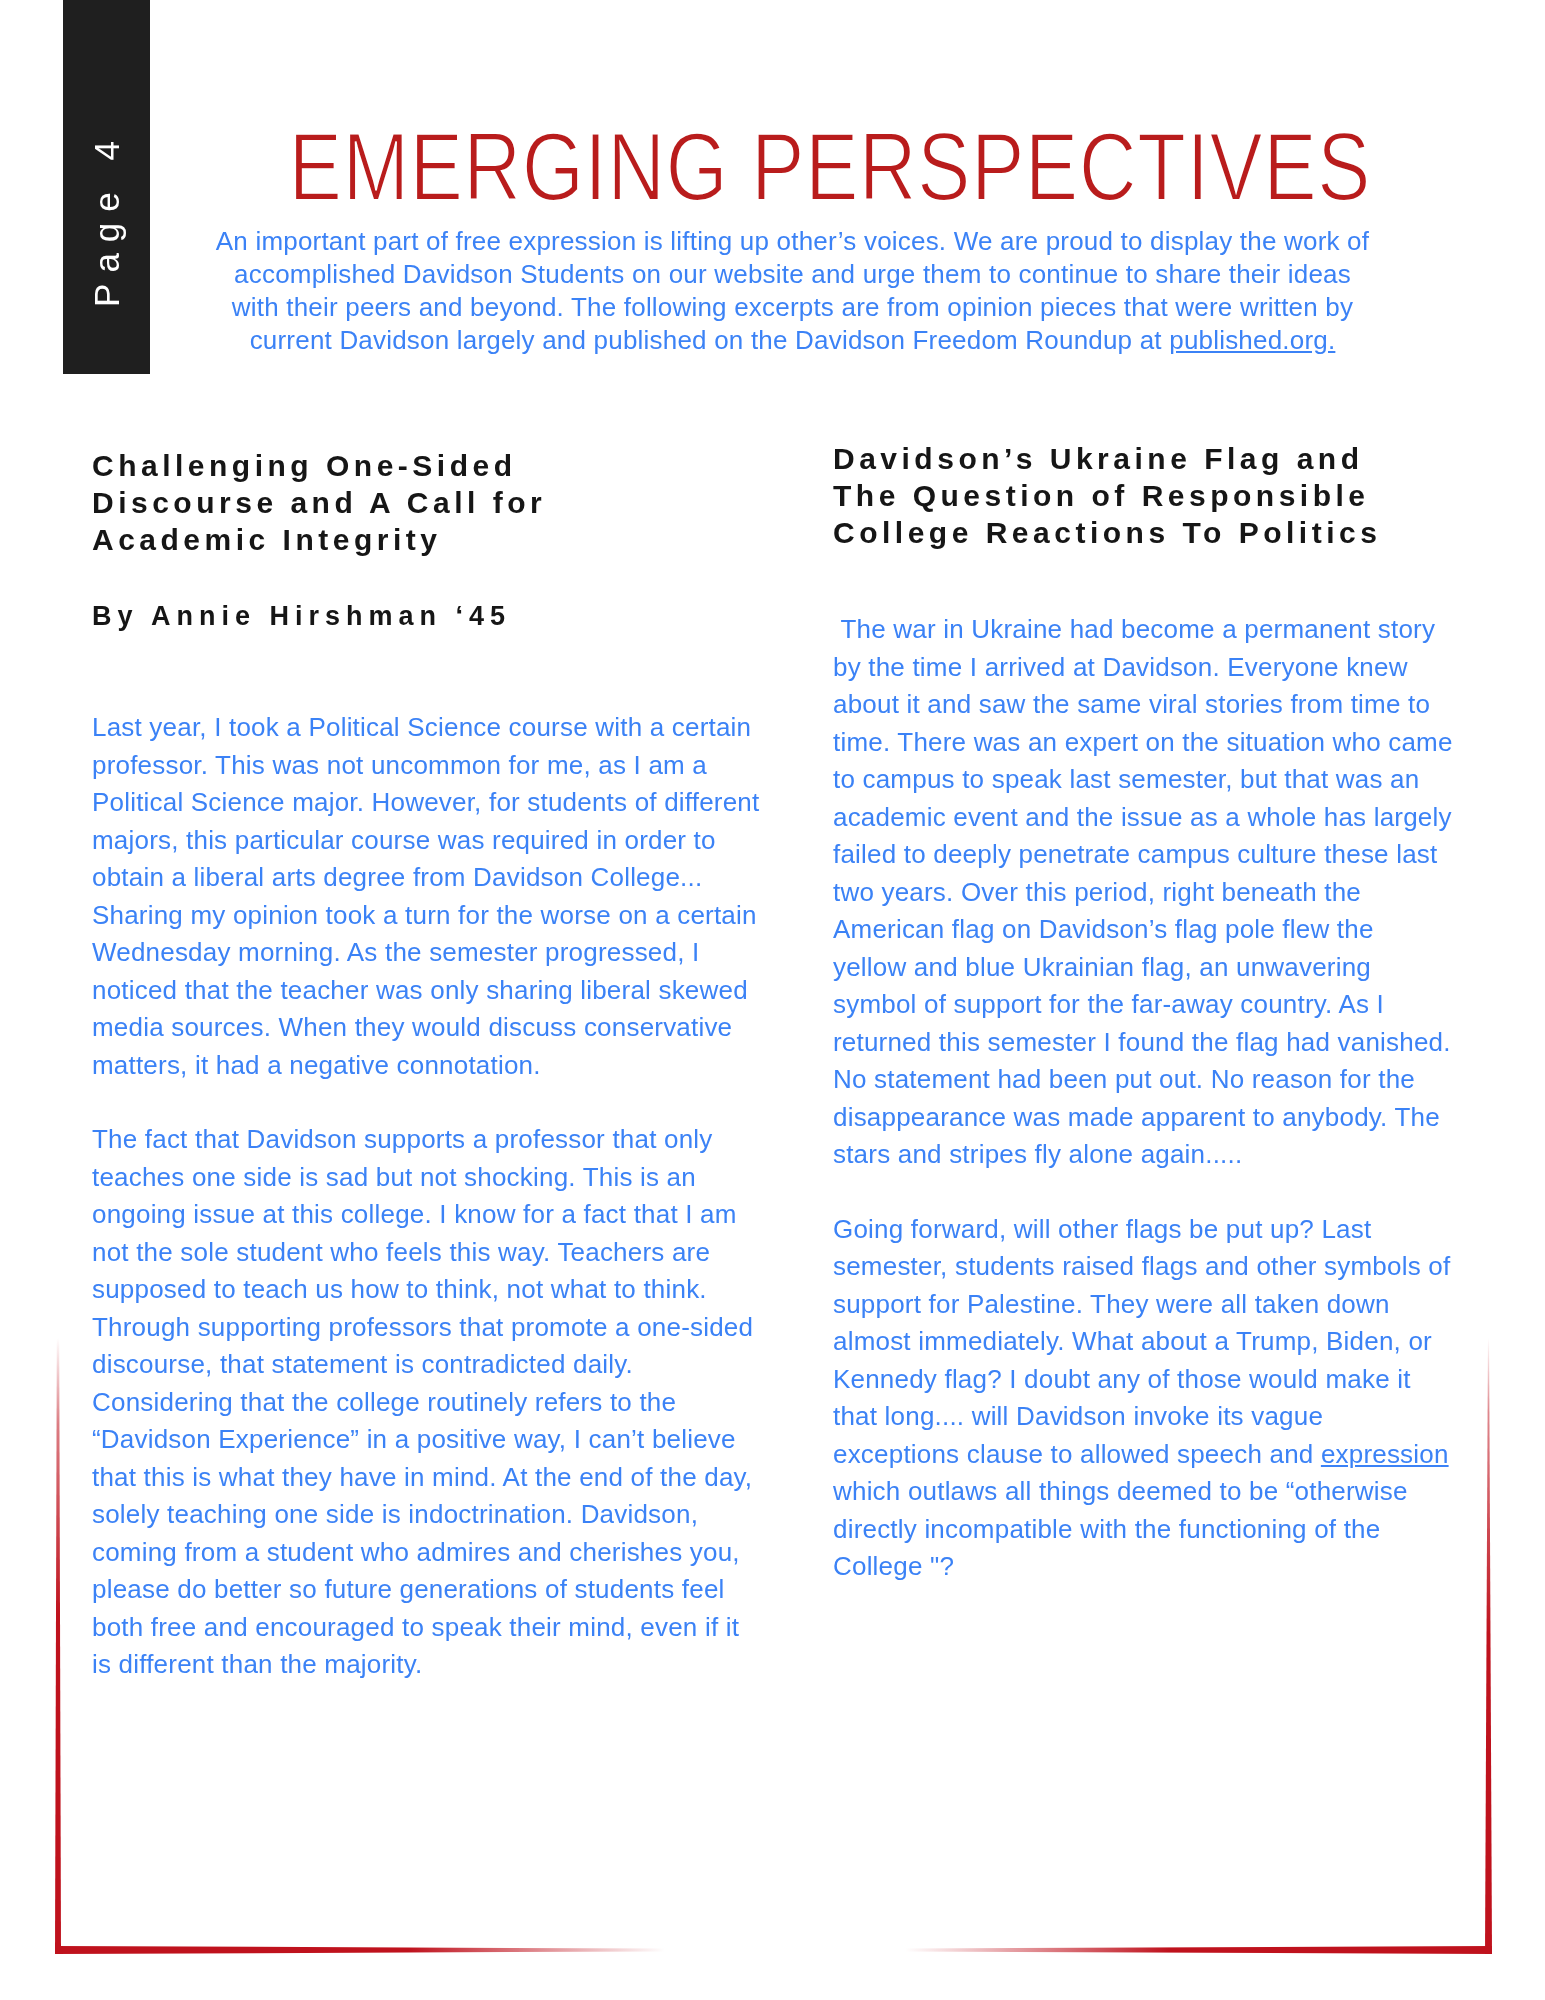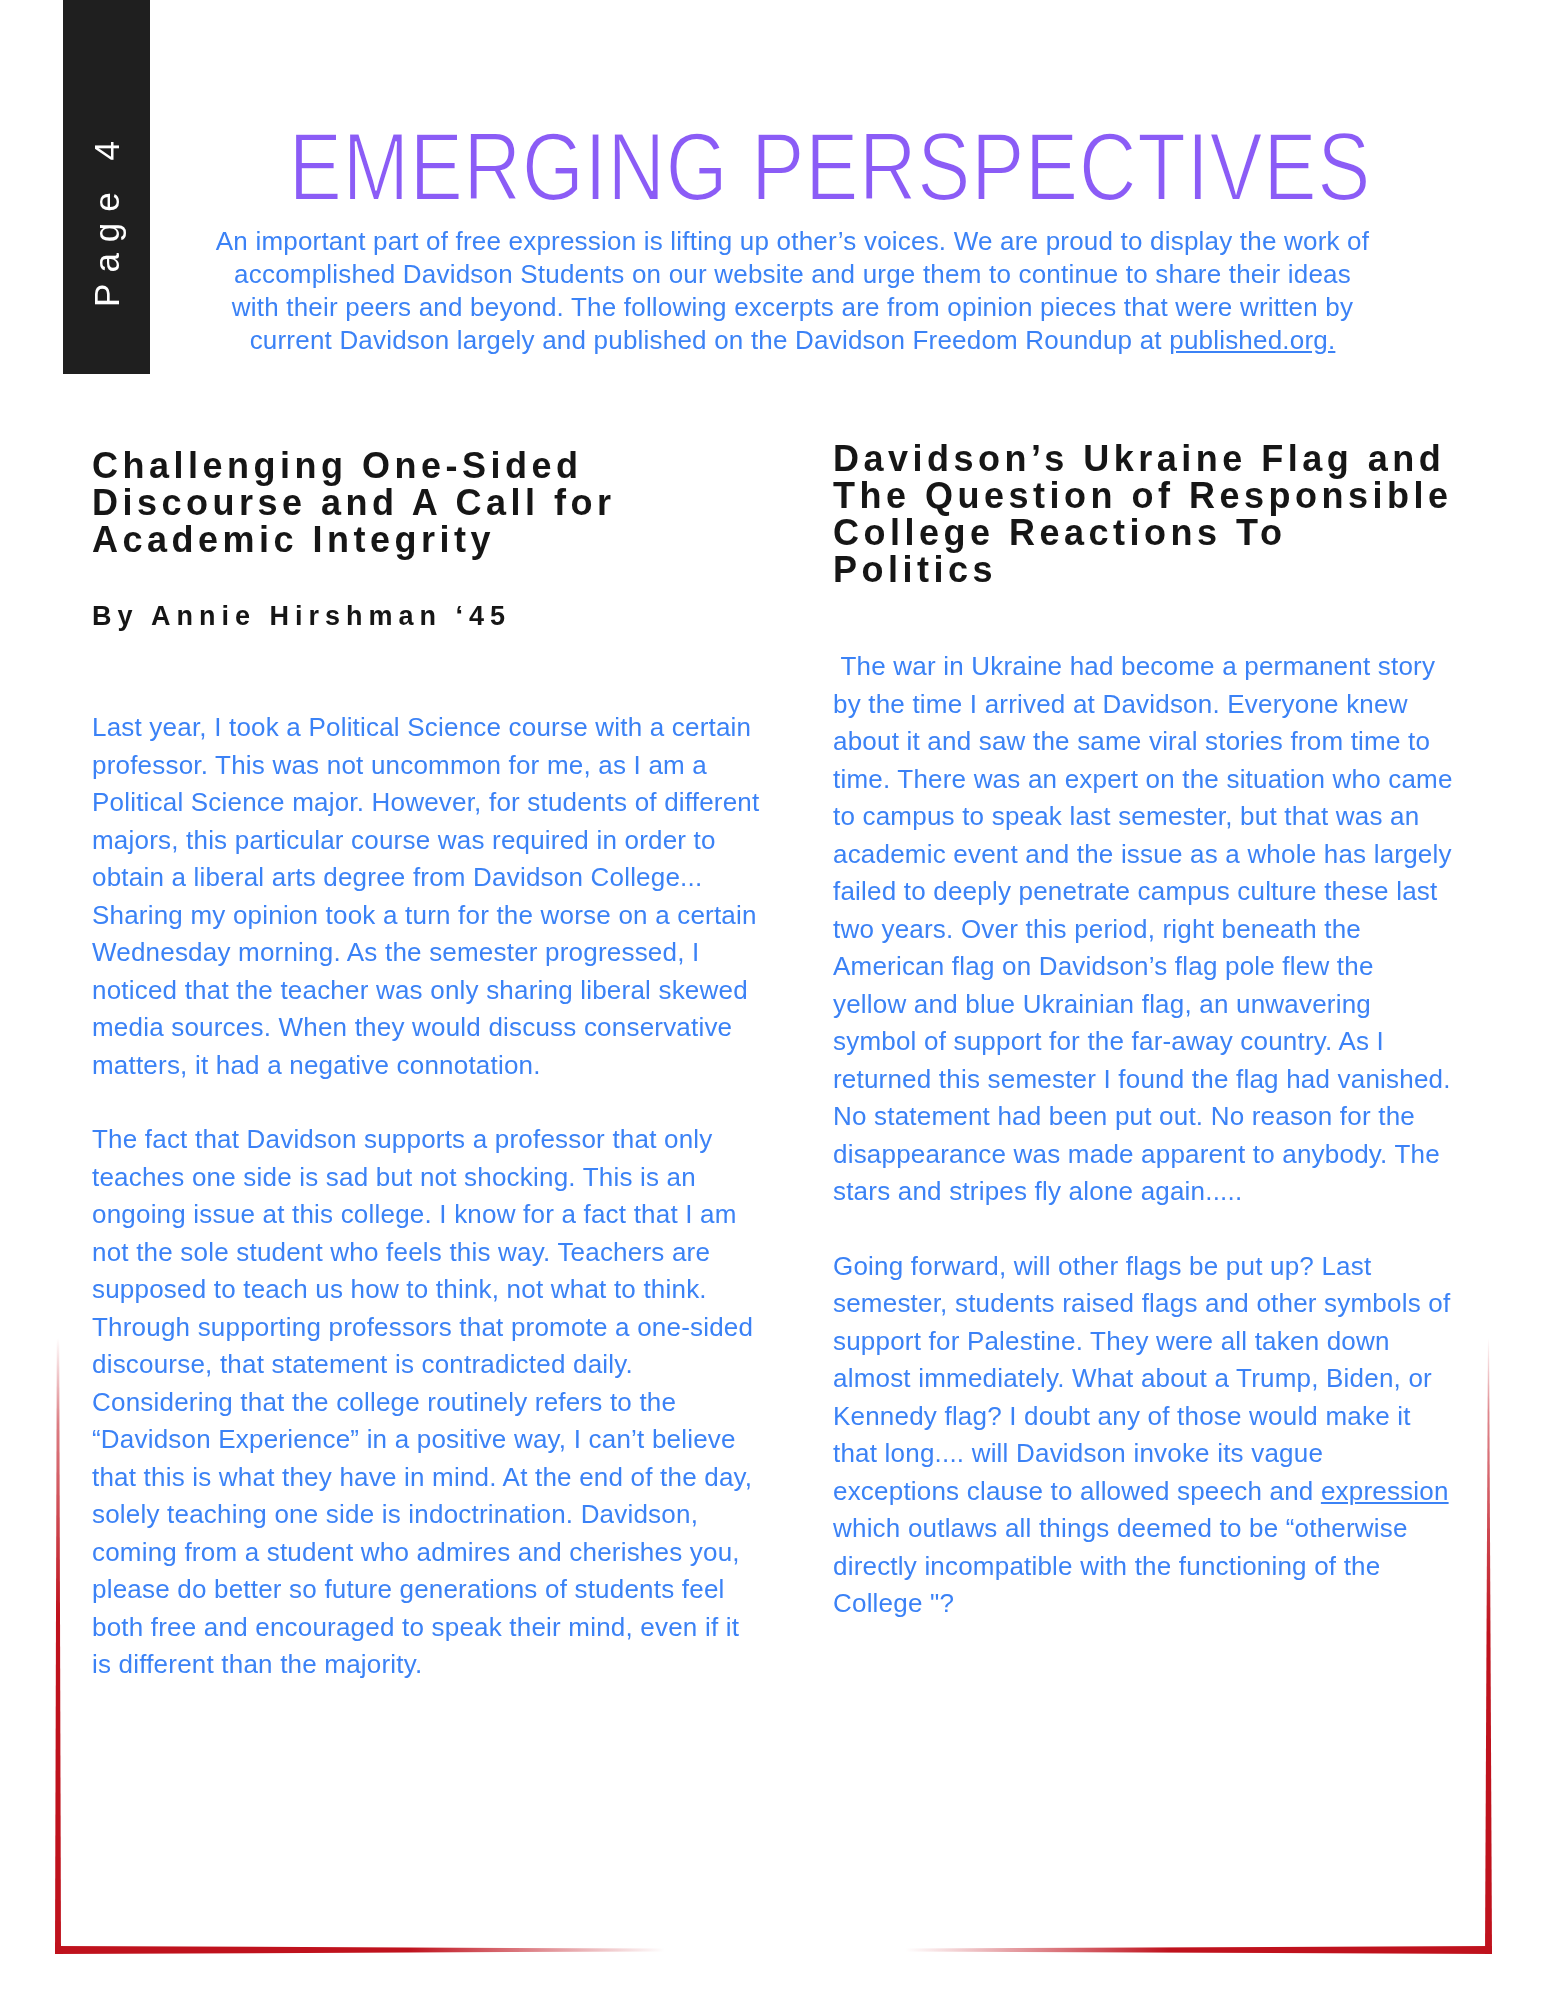--- a/index.html
+++ b/index.html
@@ -13,35 +13,35 @@
     display:flex;align-items:center;justify-content:center;
   }
   .page-label{
     writing-mode:vertical-rl;transform:rotate(180deg);
     color:#ffffff;font-size:35px;font-weight:400;letter-spacing:11px;margin-top:62px;
     white-space:nowrap;
   }
   
   .masthead{position:absolute;left:170px;top:118px;width:1245px;text-align:center;}
   .title{
-    margin:0;font-weight:100;font-size:97px;line-height:1;color:#8b5cf6;
+    margin:0;font-weight:100;font-size:97px;line-height:1;color:#b91c1c;
     letter-spacing:1px;white-space:nowrap;
   }
   .title-inner{display:inline-block;transform:scaleX(0.82);transform-origin:center;
     -webkit-text-stroke:2px #ffffff;}
   .intro{margin:10px 0 0 0;font-size:26px;line-height:33px;color:#3b82f6;letter-spacing:0.2px;}
   .intro-first{display:block;white-space:pre-line;}
   .intro-last{display:block;}
   .inline-link{color:inherit;text-decoration:underline;cursor:pointer;}
   
   .col{position:absolute;}
   .col-left{left:92px;top:447px;width:668px;}
   .col-right{left:833px;top:440px;width:620px;}
   .headline{
-    margin:0;font-size:36px;line-height:37px;font-weight:700;color:#161616;
+    margin:0;font-size:30px;line-height:37px;font-weight:700;color:#161616;
     letter-spacing:4.5px;white-space:pre-line;
   }
   .byline{
     font-size:27px;line-height:33px;font-weight:700;color:#161616;letter-spacing:6px;
   }
   .col-left .byline{margin-top:42px;}
   .col-right .byline{margin-top:36px;}
   .body-p{
     margin:0;font-size:26px;line-height:37.5px;color:#3b82f6;letter-spacing:0.2px;
   }

